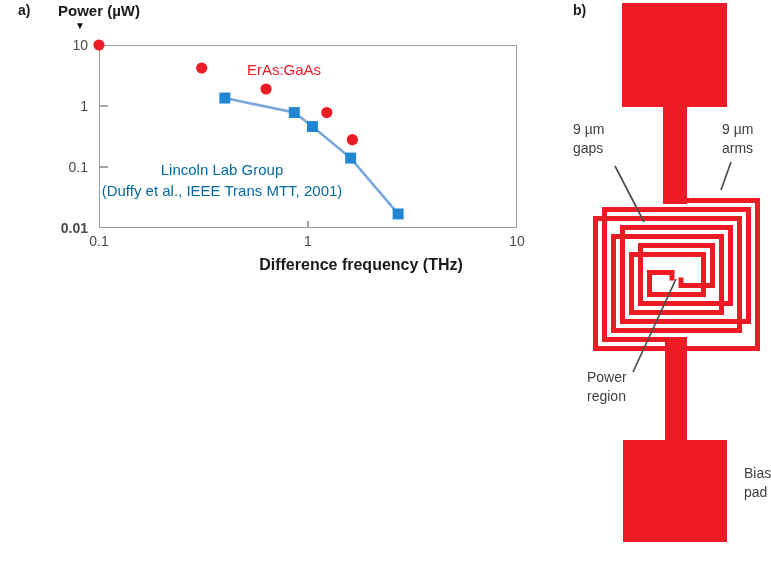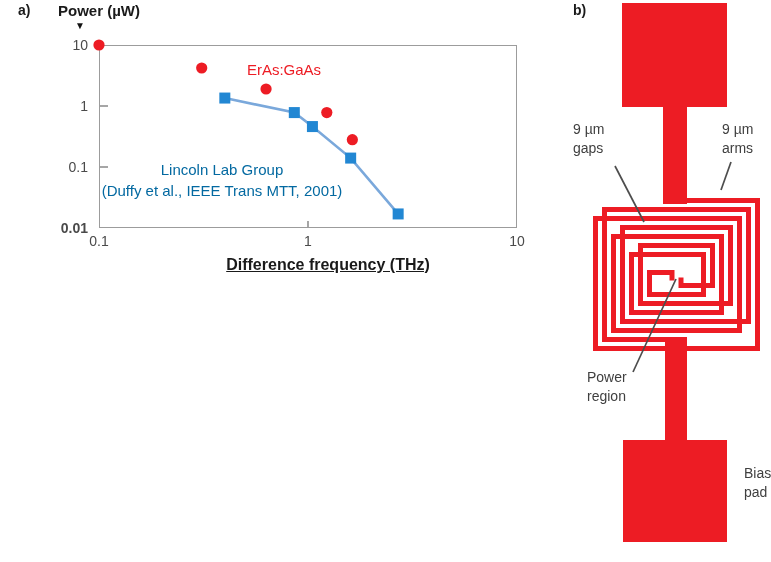--- a/index.html
+++ b/index.html
@@ -56,21 +56,21 @@
           <rect x="207.92856350561706" y="76.07177226742398" width="11" height="11" fill="#2287D3"></rect>
           <rect x="246.16107637508827" y="107.58618982362748" width="11" height="11" fill="#2287D3"></rect>
           <rect x="293.65502670922837" y="163.44261579592526" width="11" height="11" fill="#2287D3"></rect>
         </svg>
     </div>
 
     <span class="abs ann ann-red" style="left:284px;top:61px;">ErAs:GaAs</span>
     <span class="abs ann ann-blue" style="left:222px;top:161px;">Lincoln Lab Group</span>
     <span class="abs ann ann-blue" style="left:222px;top:182px;">(Duffy et al., IEEE Trans MTT, 2001)</span>
 
-    <span class="abs axis-title x-title" style="left:328px;top:256px;text-decoration:underline;">Difference frequency (THz)</span>
+    <span class="abs axis-title x-title" style="left:361px;top:256px;">Difference frequency (THz)</span>
   <div class="ytick" style="top: 37px;">10</div>
       <div class="ytick" style="top: 98px;">1</div>
       <div class="ytick" style="top: 159px;">0.1</div>
       <div class="ytick" style="top: 220px; font-weight: bold;">0.01</div>
       <div class="xtick" style="left: 99px; top: 233px;">0.1</div>
       <div class="xtick" style="left: 308px; top: 233px;">1</div>
       <div class="xtick" style="left: 517px; top: 233px;">10</div>
     </section>
 
   <section>

